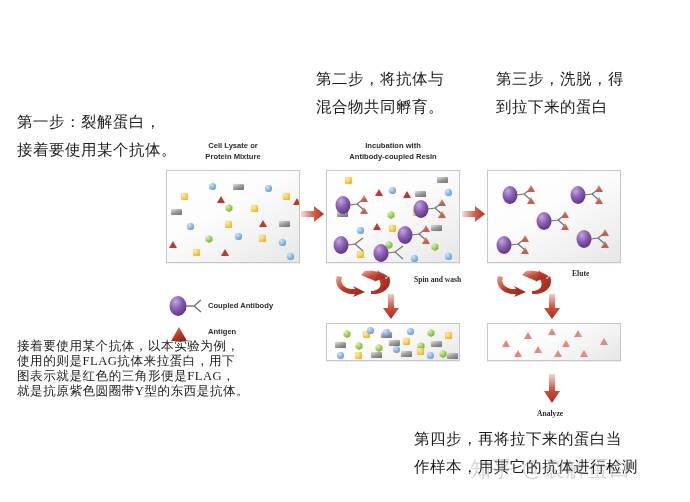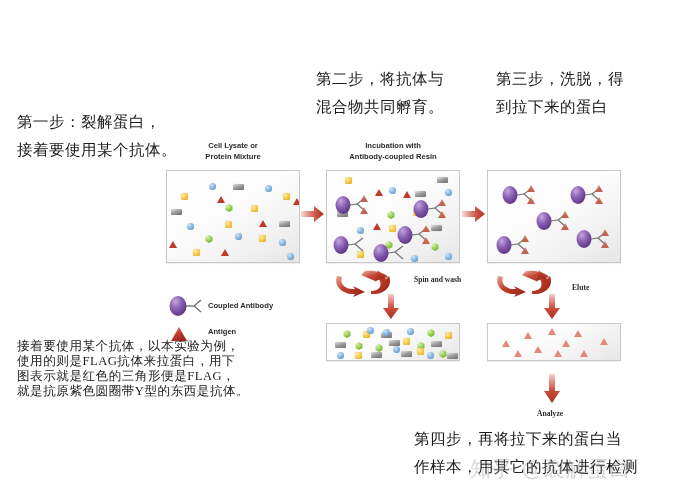--- a/index.html
+++ b/index.html
@@ -63,21 +63,21 @@
 
   .side-label {
     position: absolute;
     font-family: Liberation Serif, serif;
     font-size: 7.6px;
     color: #2b2b2b;
     white-space: nowrap;
     font-weight: 600;
   }
   #label-spinwash { left: 414px; top: 275px; }
-  #label-elute    { left: 572px; top: 283px; }
+  #label-elute    { left: 572px; top: 269px; }
   #label-analyze  { left: 537px; top: 409px; }
 
   
   #legend { position: absolute; left: 168px; top: 256px; width: 150px; margin-top: 40px; }
   .legend-row {
     position: relative;
     height: 26px;
   }
   .legend-text {
     position: absolute;

